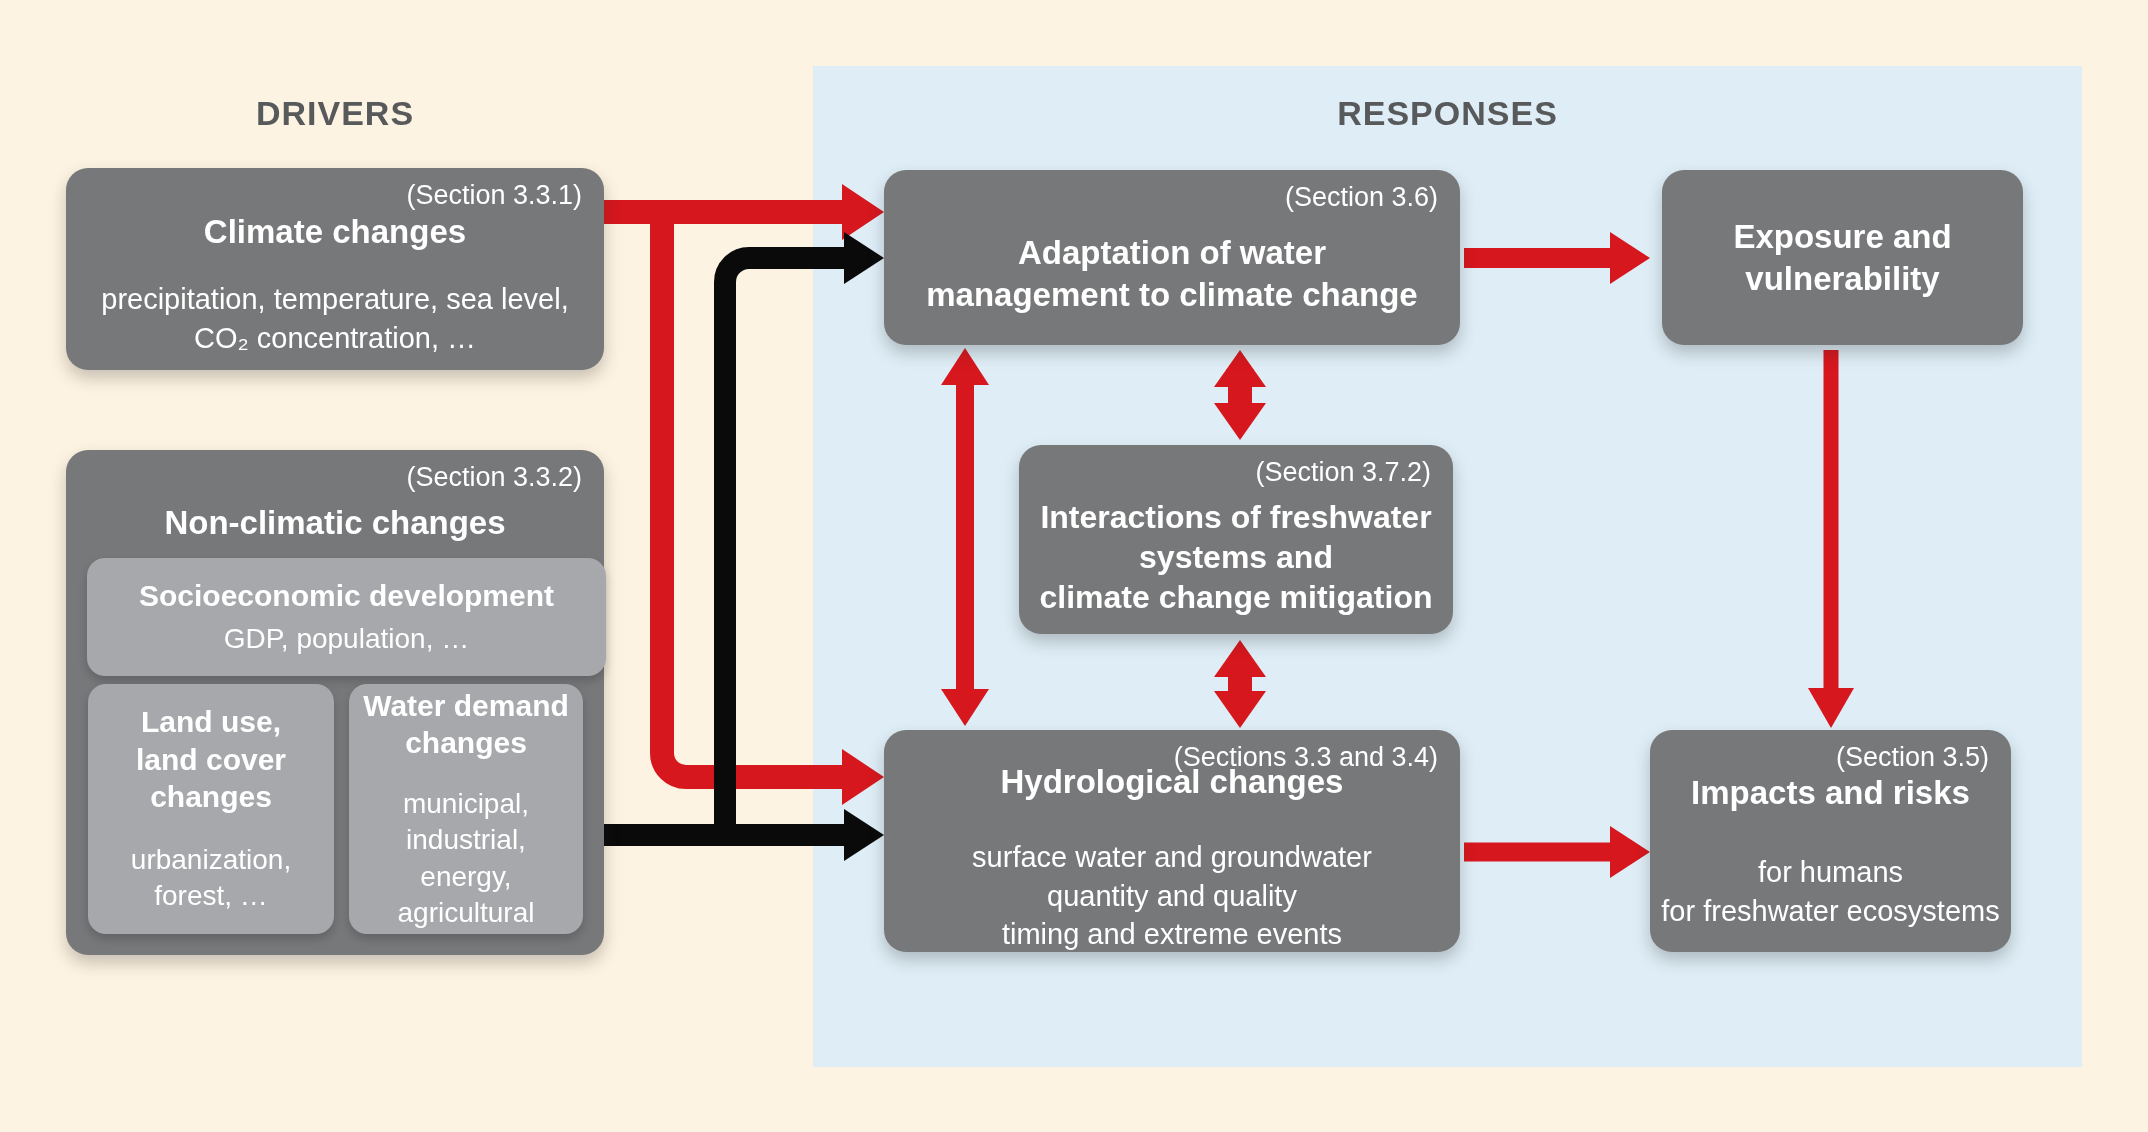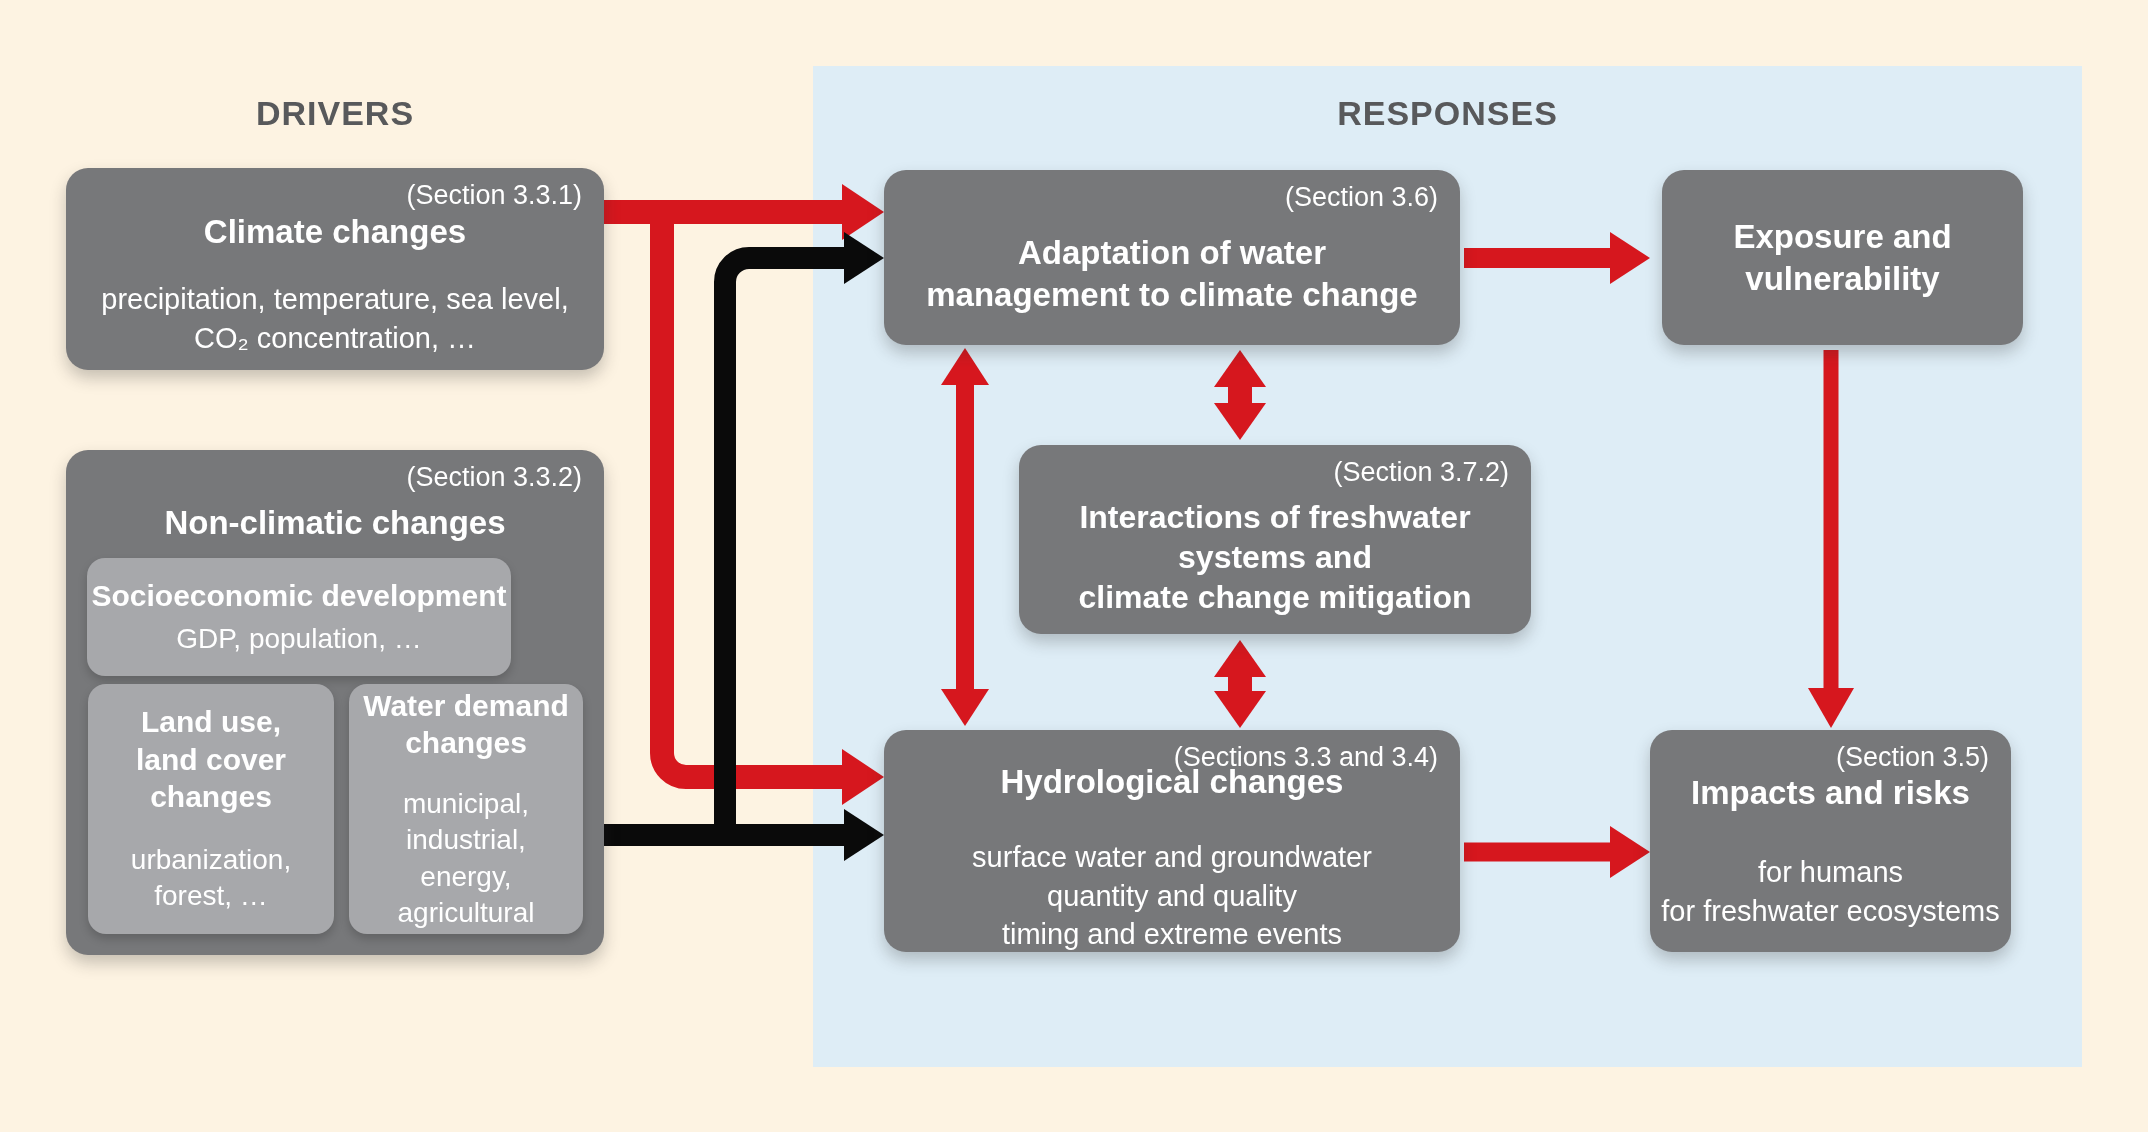--- a/index.html
+++ b/index.html
@@ -18,26 +18,26 @@
   .box-title{font-size:33px;font-weight:bold;line-height:1.25;white-space:pre-line;}
   .box-body{font-size:29px;font-weight:400;line-height:1.32;white-space:pre-line;margin-top:28px;}
   #climate-box{left:66px;top:168px;width:538px;height:202px;padding-top:30px;box-sizing:border-box;}
   #nonclimatic-box{left:66px;top:450px;width:538px;height:505px;display:block;}
   #nonclimatic-title{position:absolute;top:52px;left:0;width:100%;}
   .subbox{position:absolute;background:var(--box_light,#a7a8ab);border-radius:18px;color:#fff;
           display:flex;flex-direction:column;justify-content:center;align-items:center;
           box-shadow:0 5px 10px rgba(0,0,0,0.18);}
   .subbox-title{font-size:30px;font-weight:bold;line-height:1.25;white-space:pre-line;}
   .subbox-body{font-size:28px;font-weight:400;line-height:1.3;white-space:pre-line;}
-  #socio-box{left:21px;top:108px;width:424px;height:118px;gap:6px;}
+  #socio-box{left:21px;top:108px;width:519px;height:118px;gap:6px;}
   #landuse-box{left:22px;top:234px;width:246px;height:250px;gap:26px;}
   #water-box{left:283px;top:234px;width:234px;height:250px;gap:24px;}
   #adaptation-box{left:884px;top:170px;width:576px;height:175px;padding-top:32px;box-sizing:border-box;}
   #exposure-box{left:1650px;top:170px;width:361px;height:175px;margin-left:12px;}
-  #interactions-box{left:1019px;top:445px;width:512px;height:189px;padding-top:34px;box-sizing:border-box;}
+  #interactions-box{left:1019px;top:445px;width:434px;height:189px;padding-top:34px;box-sizing:border-box;}
   #interactions-box .box-title{font-size:32px;}
   #hydrological-box{left:884px;top:730px;width:576px;height:222px;padding-top:32px;box-sizing:border-box;gap:8px;}
   #impacts-box{left:1650px;top:730px;width:361px;height:222px;padding-top:20px;box-sizing:border-box;gap:12px;}
 </style>
 </head>
 <body>
 
 <div class="canvas">
 
   <div class="panel"></div>

